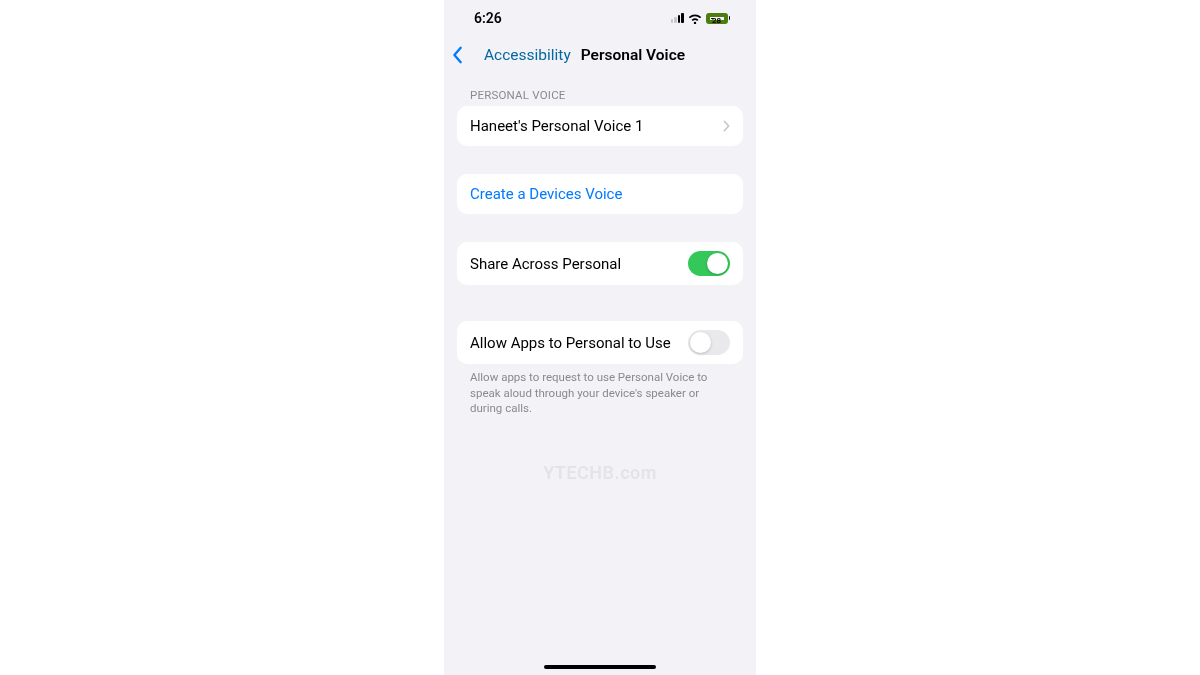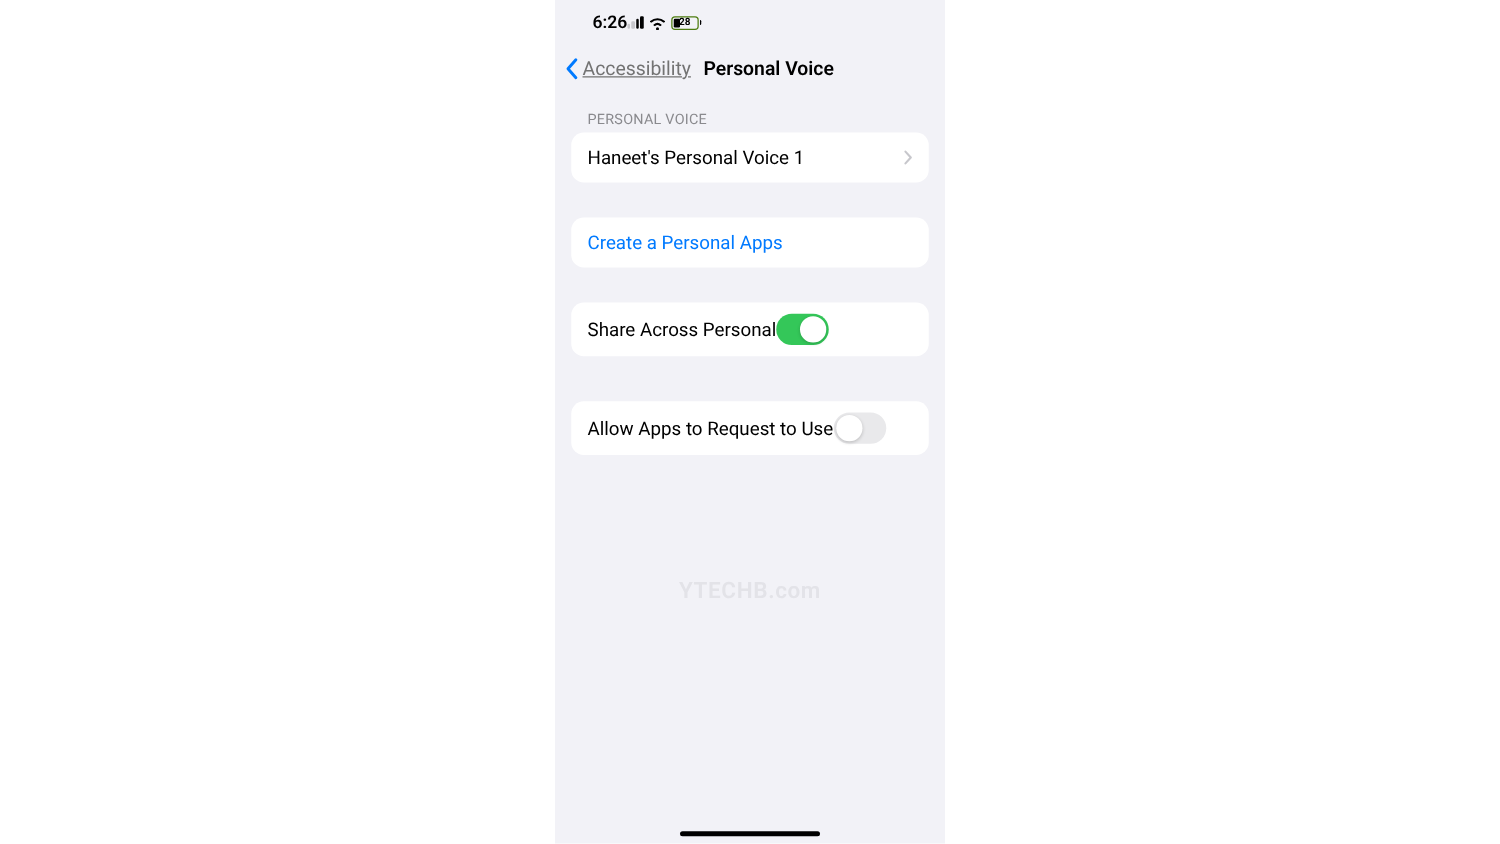--- a/index.html
+++ b/index.html
@@ -1,42 +1,42 @@
 <!DOCTYPE html>
 <html><head>
   <meta charset="utf-8">
   <style>
     * { margin:0; padding:0; box-sizing:border-box; -webkit-font-smoothing:antialiased; }
     body { width:1200px; height:675px; background:#fff; font-family:-apple-system,BlinkMacSystemFont,"Segoe UI",Roboto,Helvetica,Arial,sans-serif; display:flex; justify-content:center; align-items:flex-start; }
     .phone { width:312px; height:675px; background:#f2f2f7; position:relative; overflow:hidden; }
     
-    .status-bar { position:absolute; top:0; left:0; right:0; height:36px; display:flex; justify-content:flex-start; align-items:center; padding:0 26px 0 30px; font-size:14px; font-weight:600; color:#000; }
+    .status-bar { position:absolute; top:0; left:0; right:0; height:36px; display:flex; justify-content:space-between; align-items:center; padding:0 26px 0 30px; font-size:14px; font-weight:600; color:#000; }
     .status-right { display:flex; align-items:center; gap:4px; }
     .cellular { display:flex; align-items:flex-end; gap:1px; }
     .cellular span { width:2.5px; background:#000; border-radius:1px; }
     .cellular span:nth-child(1){height:4px;background:#c7c7cc;}
     .cellular span:nth-child(2){height:6px;background:#c7c7cc;}
     .cellular span:nth-child(3){height:8px;}
     .cellular span:nth-child(4){height:10px;}
     .wifi { width:14px; height:11px; }
     .battery { display:flex; align-items:center; }
-    .battery-body { width:22px; height:11px; border:1px solid #4d7c0f; border-radius:3px; padding:1px; position:relative; }
+    .battery-body { width:22px; height:11px; border:4px solid #4d7c0f; border-radius:3px; padding:1px; position:relative; }
     .battery-tip { width:1.5px; height:4px; background:#000; border-radius:0 1px 1px 0; margin-left:1px; }
     .battery-fill { height:100%; width:28%; background:#000; border-radius:1px; }
     .battery-text { position:absolute; left:0; right:0; top:-0.5px; font-size:8px; font-weight:700; text-align:center; color:#000; }
     
     .nav { position:absolute; top:36px; left:0; right:0; height:38px; display:flex; align-items:center; padding:0 8px; }
-    .back { display:flex; align-items:center; color:#737373; font-size:15.5px; gap:2px; cursor:pointer;text-decoration:underline; }
+    .back { display:flex; align-items:center; color:#0369a1; font-size:15.5px; gap:20px; cursor:pointer; }
     .back svg { width:12px; height:18px; }
     .title { font-size:15.5px; font-weight:600; color:#000; margin-left:10px; }
     
     .content { position:absolute; top:74px; left:0; right:0; bottom:0; padding:14px 13px 0; }
     .header { font-size:11.5px; color:#8a8a8e; letter-spacing:0.2px; padding:0 13px 4px; text-transform:uppercase; }
     .group { background:#fff; border-radius:10px; overflow:hidden; }
-    .cell { padding:9px 13px; display:flex; align-items:center; justify-content:flex-start; min-height:40px; }
+    .cell { padding:9px 13px; display:flex; align-items:center; justify-content:space-between; min-height:40px; }
     .cell-main { display:flex; flex-direction:column; gap:1px; flex:1; }
     .cell-title { font-size:15px; color:#000; line-height:1.2; }
     .cell-sub { font-size:12px; color:#8a8a8e; line-height:1.2; }
     .chevron { color:#c7c7cc; }
     .chevron svg { width:7px; height:12px; display:block; }
     .action .cell-title { color:#007aff; }
     .spacer { height:28px; }
     .spacer-sm { height:8px; }
     .footer { font-size:11.5px; color:#8a8a8e; padding:6px 13px 0; line-height:1.35; }
     
@@ -101,44 +101,45 @@
               <path fill="none" stroke="#c7c7cc" stroke-width="2" stroke-linecap="round" stroke-linejoin="round" d="M1.5 1.5L6.5 7l-5 5.5"></path>
             </svg>
           </div>
       </div>
     </div>
 
     <div class="spacer"></div>
 
     <div class="group">
       <div class="cell action">
-        <div class="cell-title">Create a Personal Apps</div>
+        <div class="cell-title">Create a Devices Voice</div>
       </div>
     </div>
 
     <div class="spacer"></div>
 
     <div class="group">
       <div class="cell">
         <div class="cell-title">Share Across Personal</div>
         <div class="switch on">
             <div class="knob"></div>
           </div>
       </div>
     </div>
 
     <div class="spacer"></div>
     <div class="spacer-sm"></div>
 
     <div class="group">
       <div class="cell">
-        <div class="cell-title">Allow Apps to Request to Use</div>
+        <div class="cell-title">Allow Apps to Personal to Use</div>
         <div class="switch off">
             <div class="knob"></div>
           </div>
       </div>
     </div>
+    <div class="footer">Allow apps to request to use Personal Voice to speak aloud through your device's speaker or during calls.</div>
 
   </div>
 
   <div class="wm">YTECHB.com</div>
   <div class="home"></div>
 </div>
 
 </body></html>

